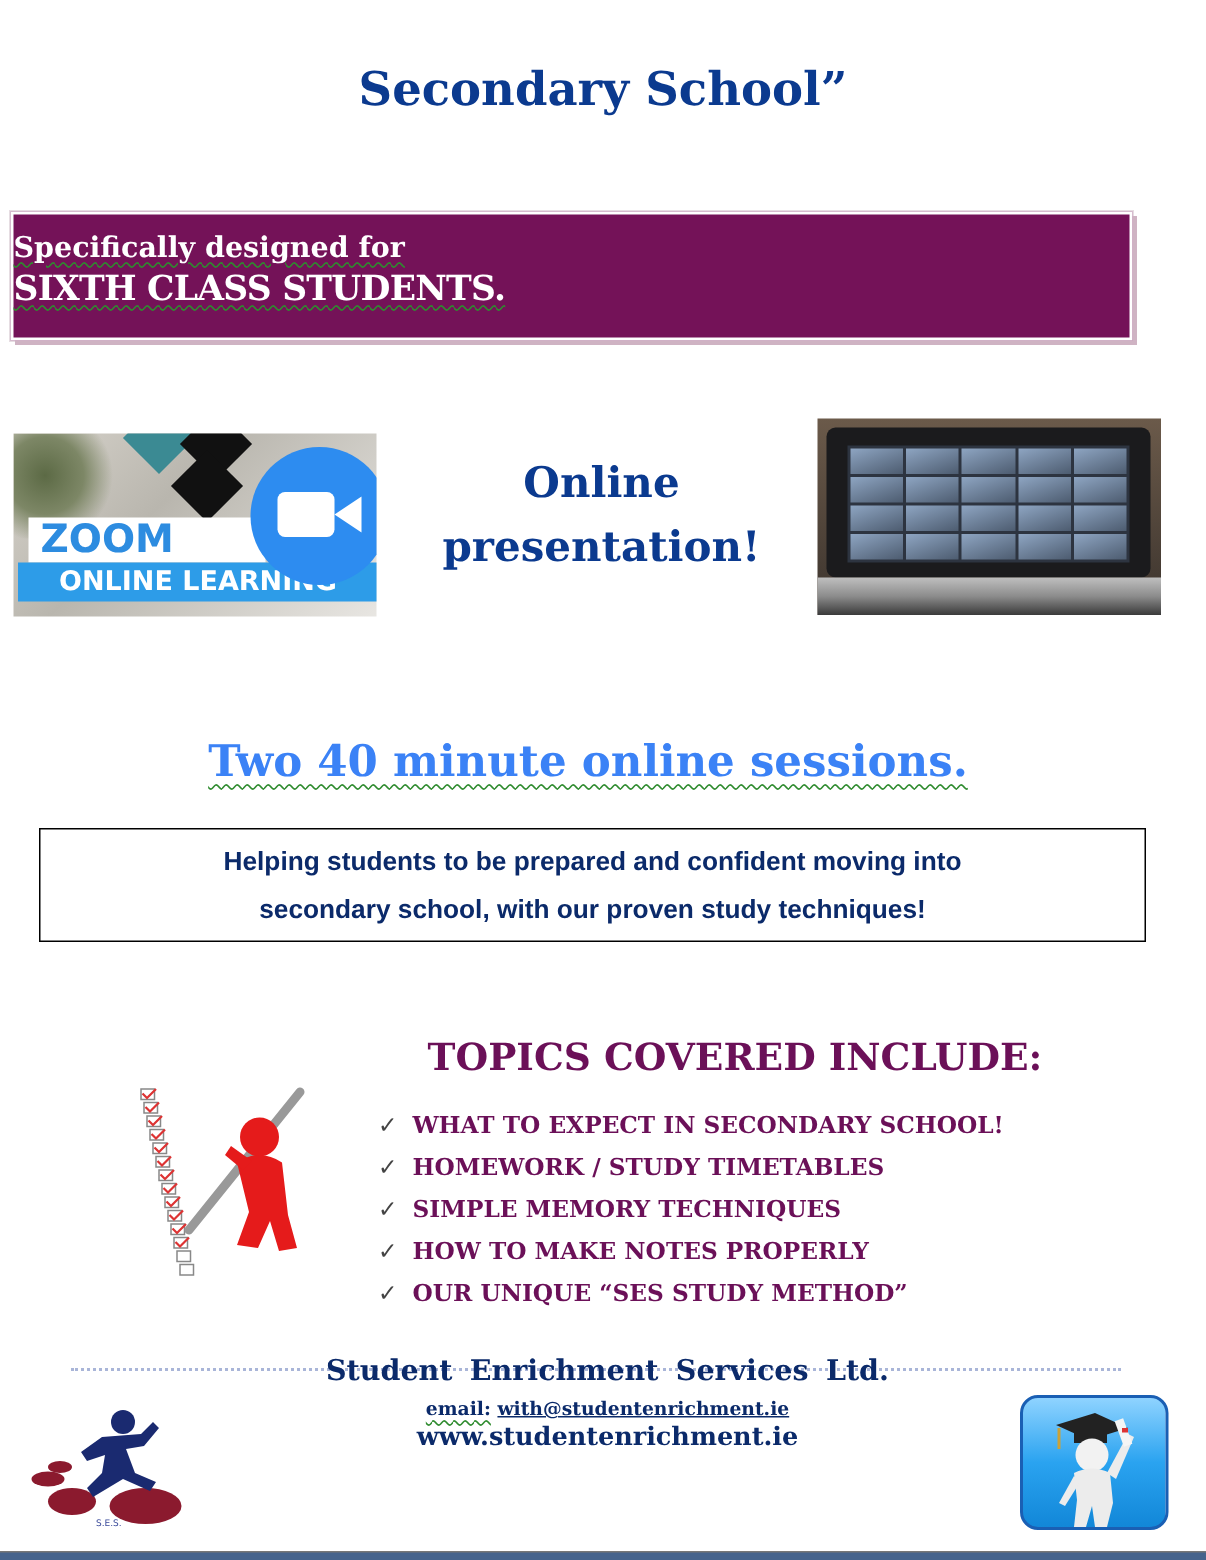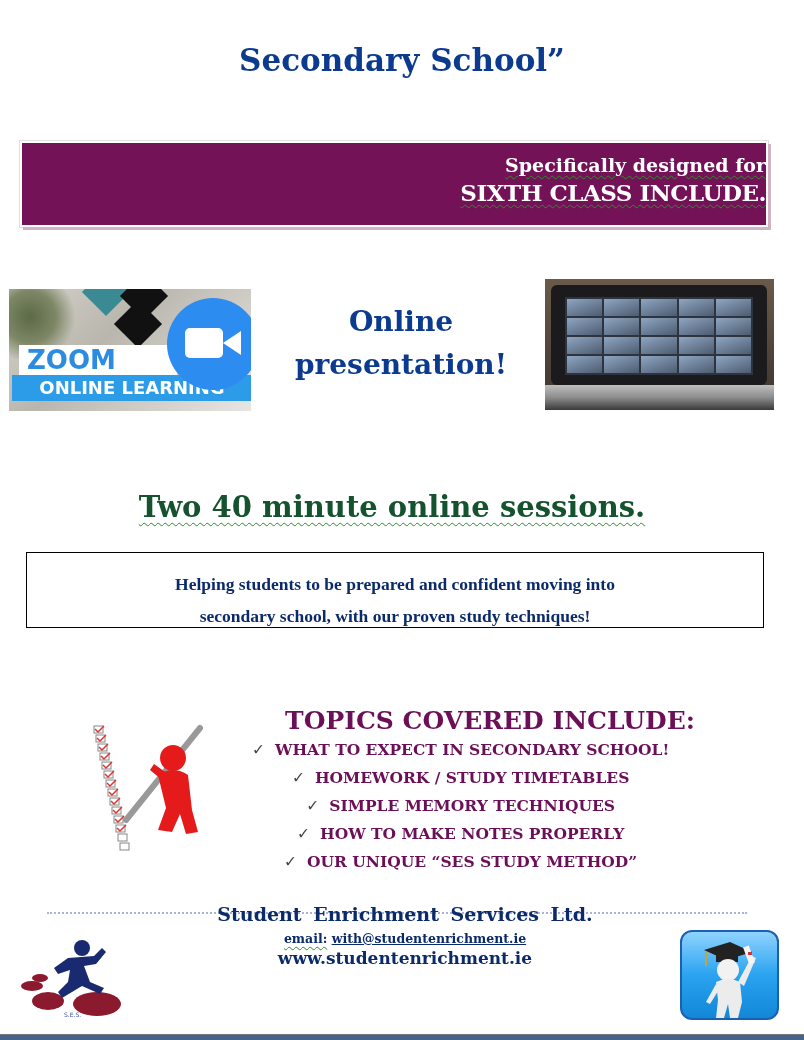--- a/index.html
+++ b/index.html
@@ -8,23 +8,23 @@
       font-family: "DejaVu Serif", serif;
     }
     .abs { position: absolute; }
     .title {
       left: 0; top: 38px; width: 804px; text-align: center;
       color: #0b3a8f; font-family: "DejaVu Serif", serif; font-weight: bold;
       font-size: 31px; line-height: 44px;
     }
     .cursor { display: inline-block; width: 3px; height: 36px; background: #000; vertical-align: -6px; margin-right: 1px; }
     .banner {
-      left: 20px; top: 141px; width: 744px; height: 82px; background: #741258;
+      left: 7px; top: 141px; width: 744px; height: 82px; background: #741258;
       border: 2px solid #ffffff; box-shadow: 3px 3px 0 #cfb3c3, 0 0 0 1px #e6dde2;
-      text-align: right; color: #ffffff; font-family: "DejaVu Serif", serif; font-weight: bold;
+      text-align: left; color: #ffffff; font-family: "DejaVu Serif", serif; font-weight: bold;
     }
     .banner .l1 { font-size: 19px; line-height: 24px; margin-top: 10px; }
     .banner .l2 { font-size: 23px; line-height: 32px; letter-spacing: -0.5px; }
     .squiggle { text-decoration: underline wavy #2e8b2e; text-decoration-thickness: 1px; text-underline-offset: 3px; }
 
     .zoom-img {
       left: 9px; top: 289px; width: 242px; height: 122px; overflow: hidden;
       background: linear-gradient(135deg, #d8d4cc 0%, #b9b6ae 40%, #e8e6e2 100%);
     }
     .zoom-img .plant { position: absolute; left: 0; top: 0; width: 70px; height: 70px; background: radial-gradient(circle at 30% 40%, #5c6a45 0%, #7d8766 40%, transparent 70%); }
@@ -51,40 +51,40 @@
     .laptop-img {
       left: 545px; top: 279px; width: 229px; height: 131px; overflow: hidden;
       background: linear-gradient(180deg, #6b5a4a 0%, #3b332d 100%);
     }
     .laptop-img .bezel { position: absolute; left: 6px; top: 6px; width: 216px; height: 100px; background: #1b1b1d; border-radius: 6px; }
     .laptop-img .screen { position: absolute; left: 20px; top: 18px; width: 188px; height: 78px; background: #2d3440; display: grid; grid-template-columns: repeat(5, 1fr); grid-template-rows: repeat(4, 1fr); gap: 2px; padding: 2px; box-sizing: border-box; }
     .laptop-img .tile { background: linear-gradient(160deg, #8ea5c2, #4d5c70); }
     .laptop-img .base { position: absolute; left: 0; top: 106px; width: 229px; height: 25px; background: linear-gradient(180deg, #bfbfbf 0%, #8c8c8c 50%, #3a3a3a 100%); }
 
     .sessions {
-      left: 0; top: 487px; width: 784px; text-align: center; color: #14532d;
+      left: 0; top: 487px; width: 784px; text-align: center; color: #3b82f6;
       font-family: "DejaVu Serif", serif; font-weight: bold; font-size: 29px; line-height: 40px;
     }
     .sessions span { text-decoration: underline wavy #2e8b2e; text-decoration-thickness: 1px; text-underline-offset: 5px; }
 
     .helping {
       left: 26px; top: 552px; width: 738px; height: 76px; border: 1.5px solid #000; box-sizing: border-box;
-      text-align: center; color: #0b2a6a; font-family: Liberation Serif, serif; font-weight: bold;
-      font-size: 17.5px; line-height: 32px; padding-top: 15px;
+      text-align: center; color: #0b2a6a; font-family: Liberation Sans, sans-serif; font-weight: bold;
+      font-size: 17.5px; line-height: 32px; padding-top: 5px;
     }
 
     .topics-title {
       left: 240px; top: 688px; width: 500px; text-align: center; color: #6b1058;
-      font-family: "DejaVu Serif", serif; font-weight: bold; font-size: 25px; line-height: 34px; margin-top: 16px;
+      font-family: "DejaVu Serif", serif; font-weight: bold; font-size: 25px; line-height: 34px;
     }
     .topics-list {
       left: 252px; top: 736px; margin: 0; padding: 0; list-style: none;
       color: #6b1058; font-family: "DejaVu Serif", serif; font-weight: bold; font-size: 15.5px; line-height: 27px;
     }
-    .topics-list li { white-space: nowrap; text-align: center; }
+    .topics-list li { white-space: nowrap; }
     .topics-list .chk { color: #444; font-weight: normal; margin-right: 10px; font-family: "DejaVu Sans", sans-serif; }
 
     .checklist-illus { left: 88px; top: 720px; width: 130px; height: 140px; }
 
     .divider { left: 47px; top: 912px; width: 700px; height: 0; border-top: 2px dotted #a9b5d8; }
 
     .company {
       left: 190px; top: 902px; width: 430px; text-align: center; color: #0b2a6a;
       font-family: "DejaVu Serif", serif; font-weight: bold;
     }
@@ -100,21 +100,21 @@
   </style>
 </head>
 <body>
 
 <div class="abs title">
   <div>Secondary School”</div>
 </div>
 
 <div class="abs banner">
   <div class="l1"><span class="squiggle">Specifically designed for</span></div>
-  <div class="l2"><span class="squiggle">SIXTH CLASS INCLUDE.</span></div>
+  <div class="l2"><span class="squiggle">SIXTH CLASS STUDENTS.</span></div>
 </div>
 
 <div class="abs zoom-img">
   <div class="plant"></div>
   <div class="diamond" style="left:80px; top:-14px; background:#3b8a93;"></div>
   <div class="diamond" style="left:118px; top:-10px; background:#111;"></div>
   <div class="diamond" style="left:112px; top:18px; background:#111;"></div>
   <div class="zoom-word">ZOOM</div>
   <div class="strip">ONLINE LEARNING</div>
   <div class="cam-circle">

